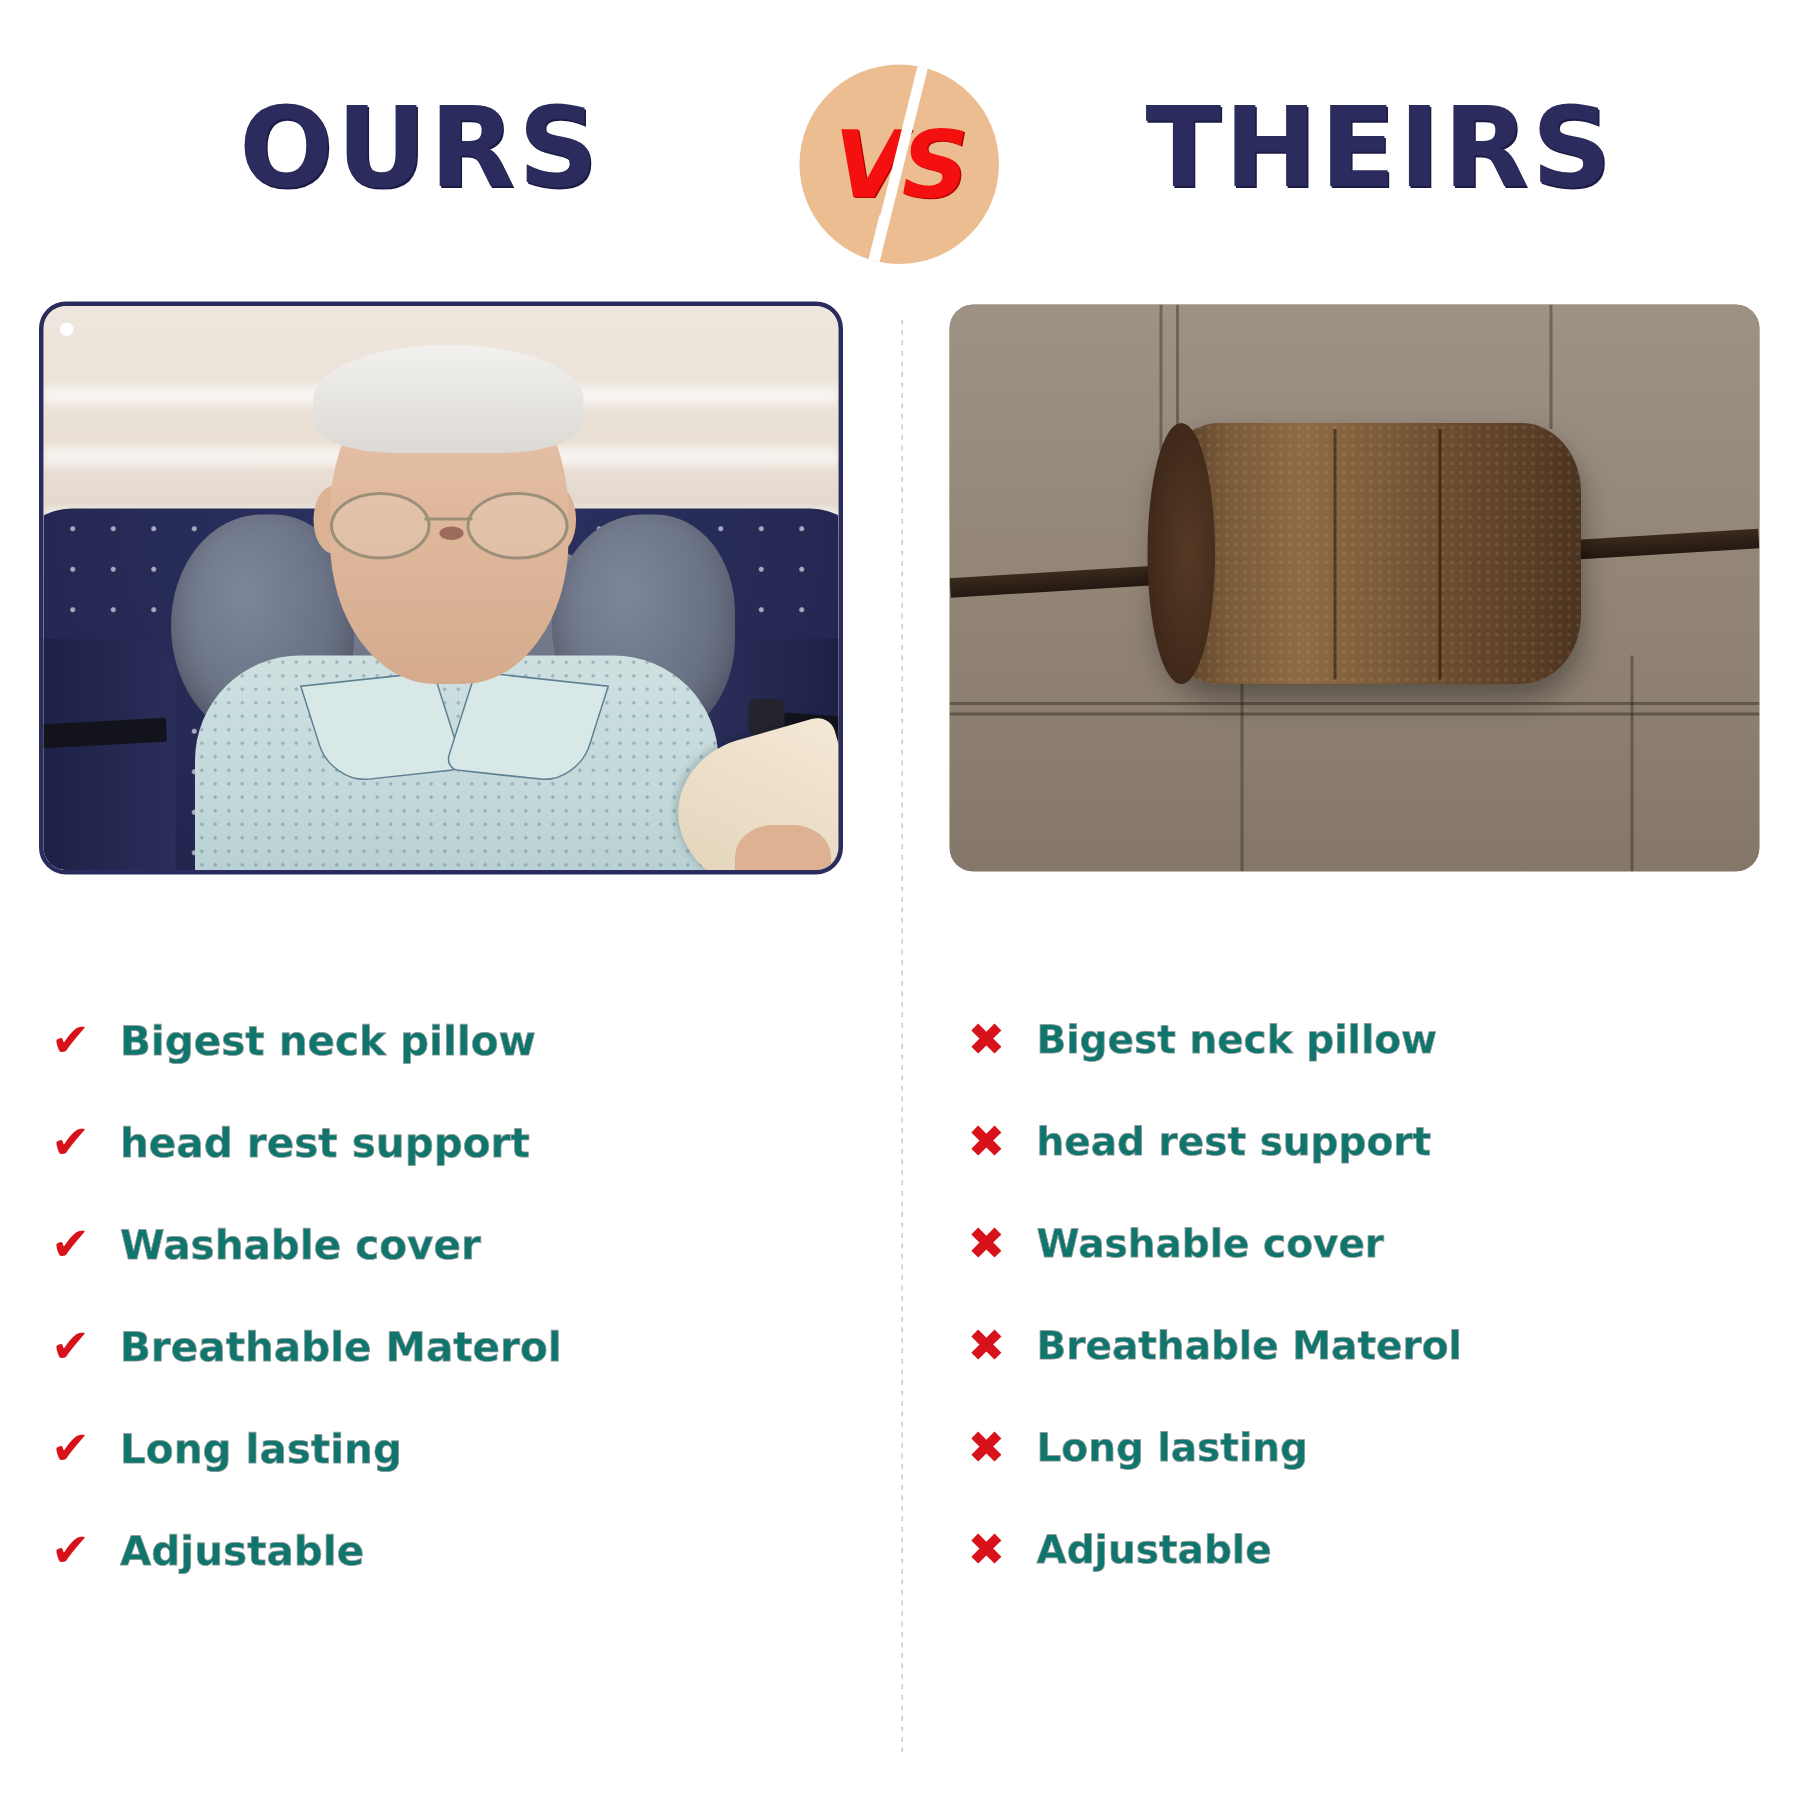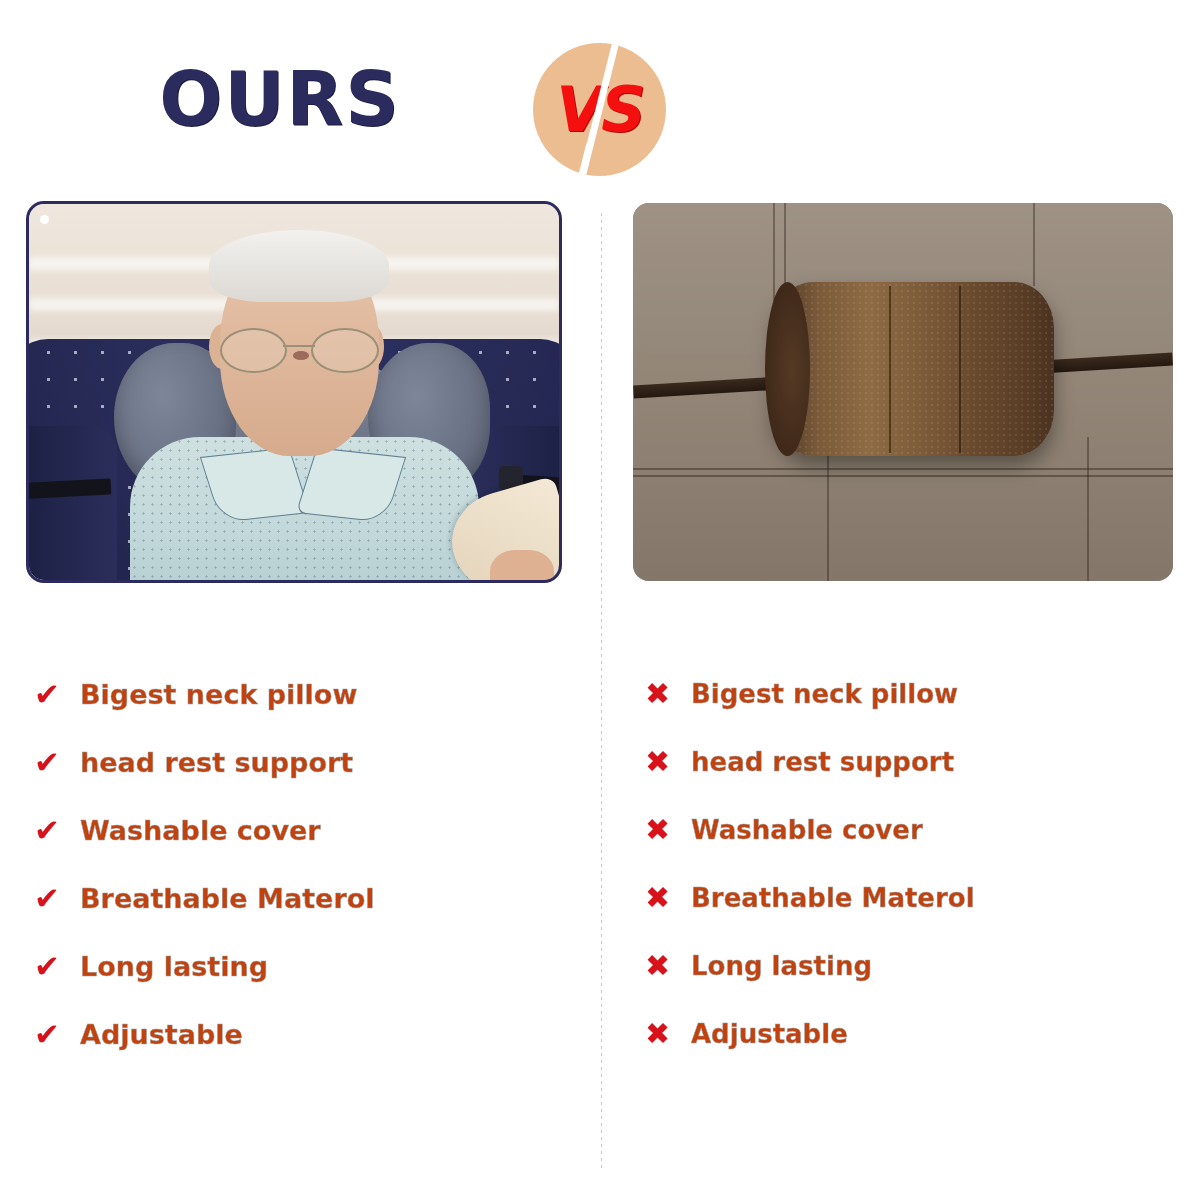--- a/index.html
+++ b/index.html
@@ -449,41 +449,42 @@
     font-family: "DejaVu Sans", sans-serif;
     line-height: 1;
   }
   .mark-check { font-size: 31px; font-weight: bold; }
   .mark-cross { font-size: 30px; font-weight: bold; }
 
   .feature-label {
     font-family: "DejaVu Sans", sans-serif;
     font-weight: bold;
     font-size: 27px;
-    color: #c2410c;
+    color: #0f766e;
     -webkit-text-stroke: 0.5px #9a9a9a;
     white-space: nowrap;
   }
   .features-right .feature-label { font-size: 26px; }
 </style>
 </head>
 <body>
 
 <div class="page">
 
   <div class="header">
     <div class="title title-ours">OURS</div>
 
     <div class="vs-badge">
       <div class="vs-text">VS</div>
       <div class="vs-slash"></div>
       <div class="vs-slash-2"></div>
       <div class="vs-slash-3"></div>
     </div>
 
+    <div class="title title-theirs">THEIRS</div>
   </div>
 
   <div class="divider"></div>
 
   <div class="photo-frame-left">
     <div class="photo-corner-dot"></div>
     <div class="photo-inner">
       <div class="l-wall"></div>
       <div class="l-blind" style="top:14%"></div>
       <div class="l-blind" style="top:25%"></div>

